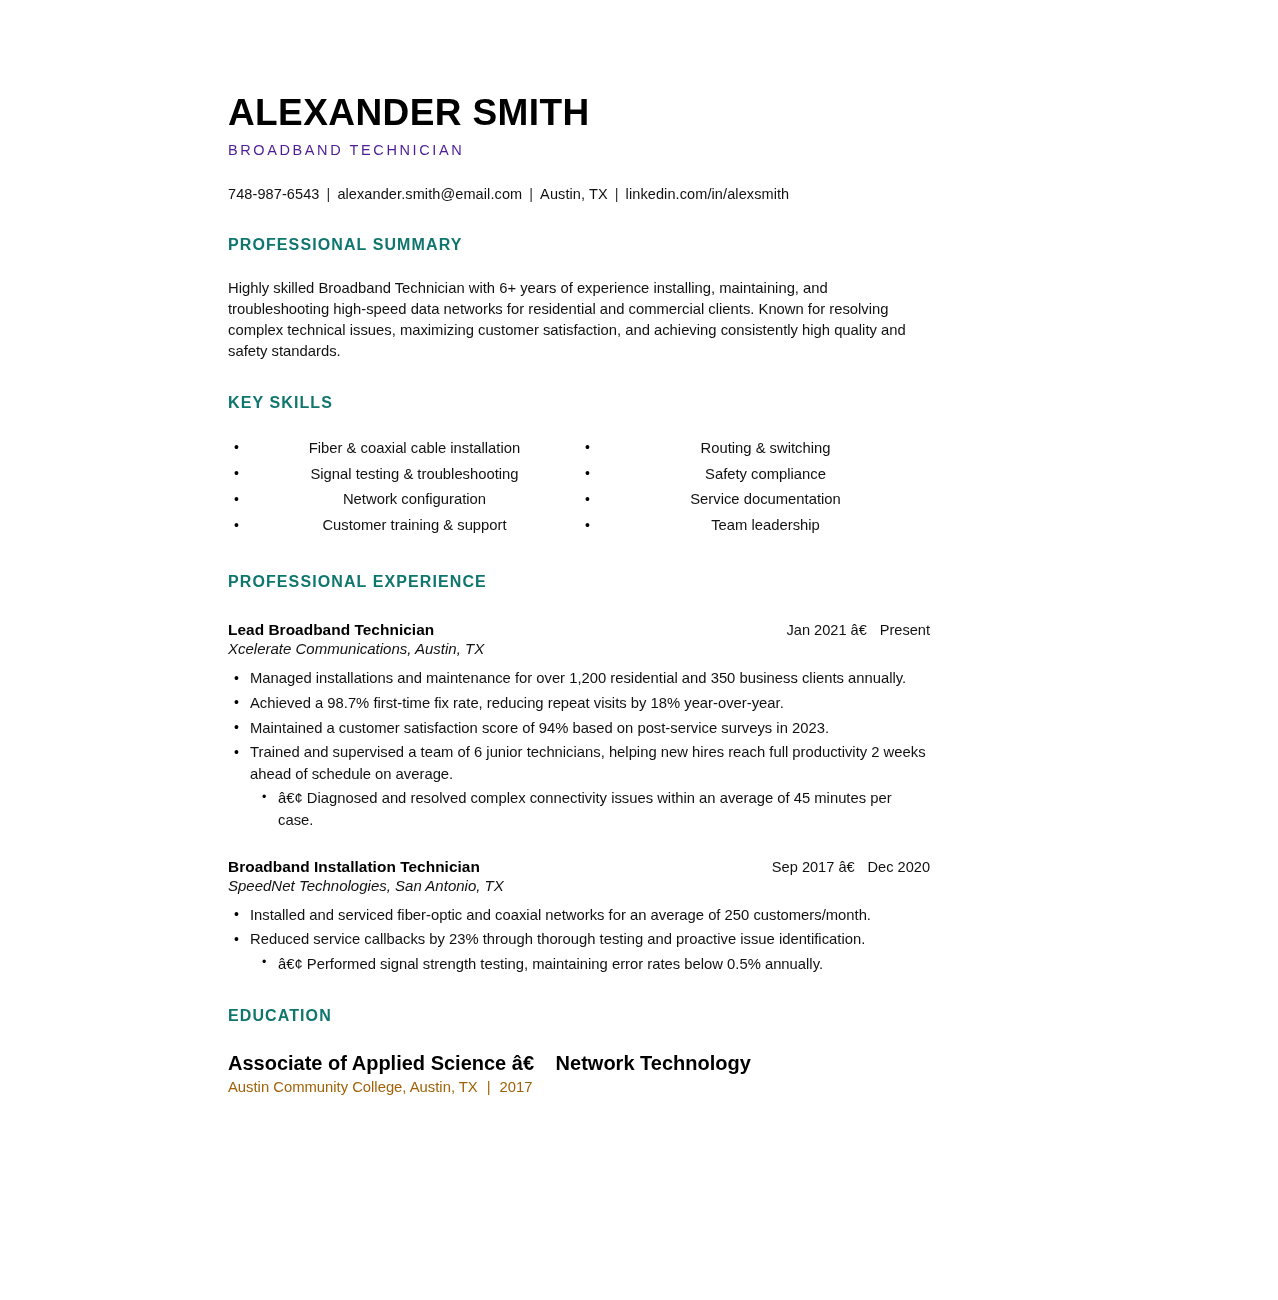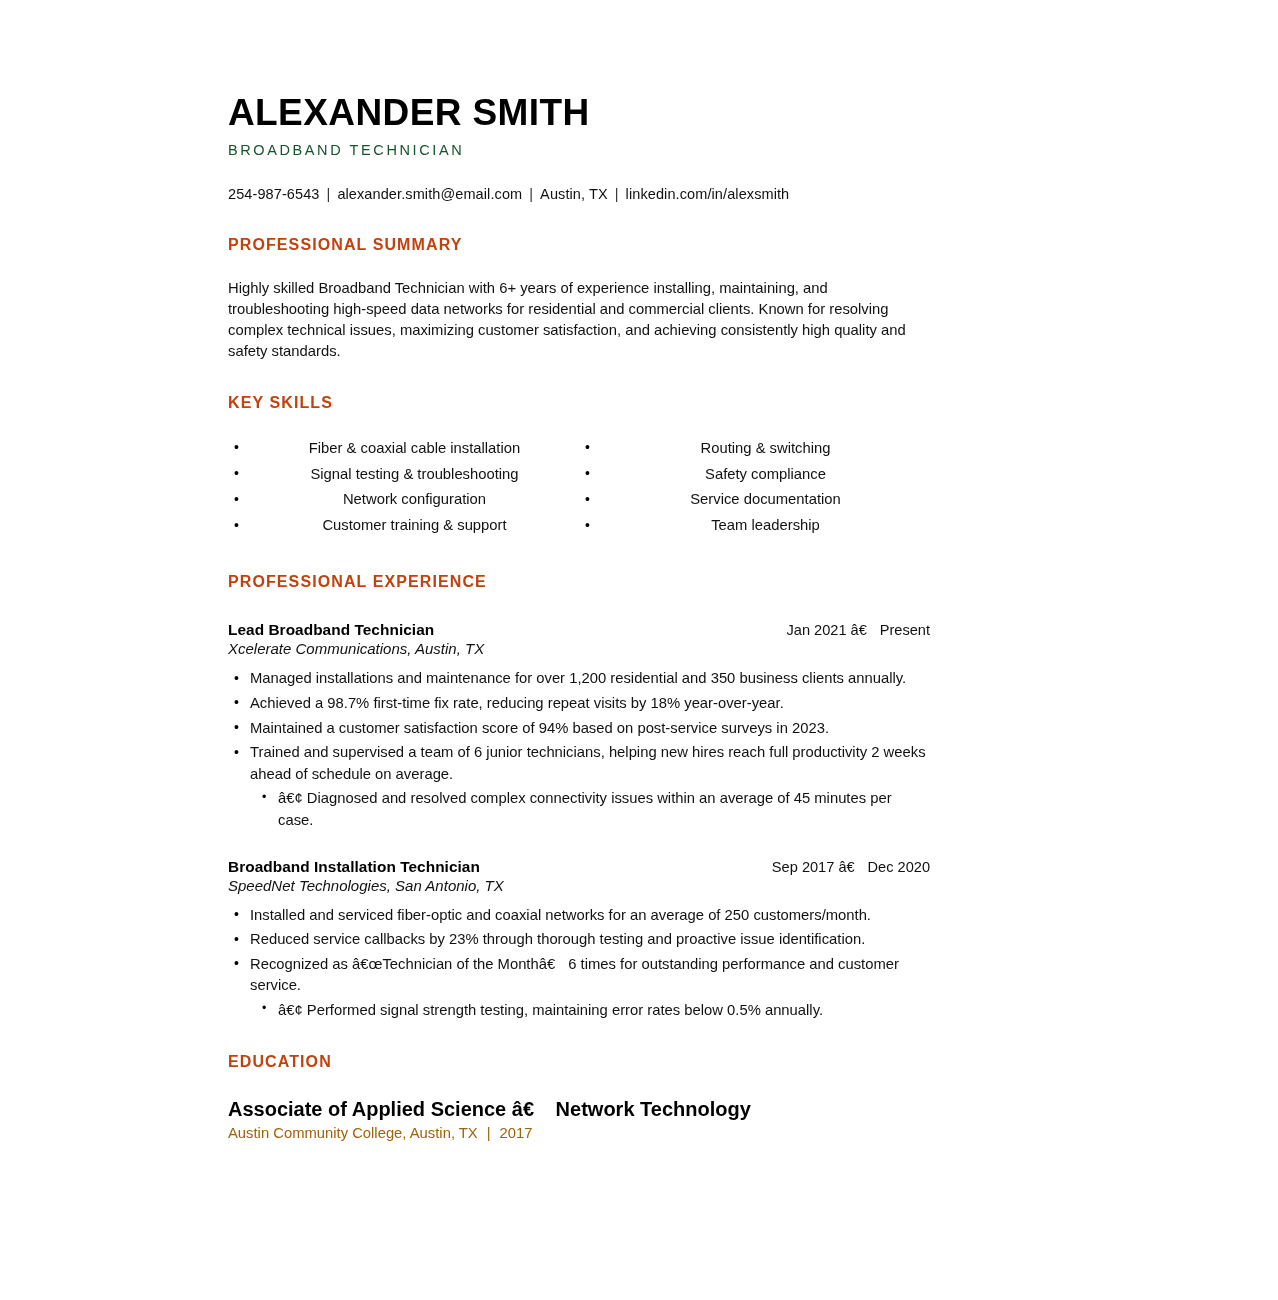--- a/index.html
+++ b/index.html
@@ -26,39 +26,39 @@
     font-weight: bold;
     letter-spacing: 0.4px;
     line-height: 1.15;
     margin: 0 0 7px 0;
     color: #000;
   }
   .subtitle {
     font-size: 14.5px;
     font-weight: normal;
     letter-spacing: 2.6px;
-    color: #14532d;
+    color: #4c1d95;
     margin: 0 0 28px 0;
   }
   .contact {
     font-size: 14.5px;
     color: #111;
     margin: 0 0 34px 0;
     letter-spacing: 0.1px;
   }
   .contact .sep {
     padding: 0 7px;
     color: #333;
   }
   .section-title {
     font-size: 16px;
     font-weight: bold;
     letter-spacing: 1.1px;
     margin: 0 0 26px 0;
-    color: #c2410c;
+    color: #0f766e;
   }
   .section {
     margin-bottom: 32px;
   }
   .summary-text {
     font-size: 14.8px;
     line-height: 1.42;
     margin: 0;
     max-width: 812px;
     color: #111;
@@ -171,21 +171,21 @@
 </style>
 </head>
 <body>
 
 <div class="page">
 
   <h1 class="name">ALEXANDER SMITH</h1>
   <div class="subtitle">BROADBAND TECHNICIAN</div>
 
   <div class="contact">
-    <span>254-987-6543</span><span class="sep">|</span><span>alexander.smith@email.com</span><span class="sep">|</span><span>Austin, TX</span><span class="sep">|</span><span>linkedin.com/in/alexsmith</span>
+    <span>748-987-6543</span><span class="sep">|</span><span>alexander.smith@email.com</span><span class="sep">|</span><span>Austin, TX</span><span class="sep">|</span><span>linkedin.com/in/alexsmith</span>
   </div>
 
   <div class="section sec-summary">
     <div class="section-title">PROFESSIONAL SUMMARY</div>
     <p class="summary-text">Highly skilled Broadband Technician with 6+ years of experience installing, maintaining, and troubleshooting high-speed data networks for residential and commercial clients. Known for resolving complex technical issues, maximizing customer satisfaction, and achieving consistently high quality and safety standards.</p>
   </div>
 
   <div class="section sec-skills">
     <div class="section-title">KEY SKILLS</div>
     <div class="two-col">
@@ -228,21 +228,20 @@
 
     <div class="job">
       <div class="job-head">
         <span class="job-title">Broadband Installation Technician</span>
         <span class="job-dates">Sep 2017 â€ Dec 2020</span>
       </div>
       <div class="job-company">SpeedNet Technologies, San Antonio, TX</div>
       <ul class="job-bullets">
         <li>Installed and serviced fiber-optic and coaxial networks for an average of 250 customers/month.</li>
         <li>Reduced service callbacks by 23% through thorough testing and proactive issue identification.</li>
-        <li>Recognized as â€œTechnician of the Monthâ€ 6 times for outstanding performance and customer service.</li>
         <li class="sub">â€¢ Performed signal strength testing, maintaining error rates below 0.5% annually.</li>
       </ul>
     </div>
   </div>
 
   <div class="section sec-education">
     <div class="section-title">EDUCATION</div>
     <div class="edu-degree">Associate of Applied Science â€ Network Technology</div>
     <div class="edu-detail">
       <span>Austin Community College, Austin, TX</span><span class="sep">|</span><span>2017</span>

